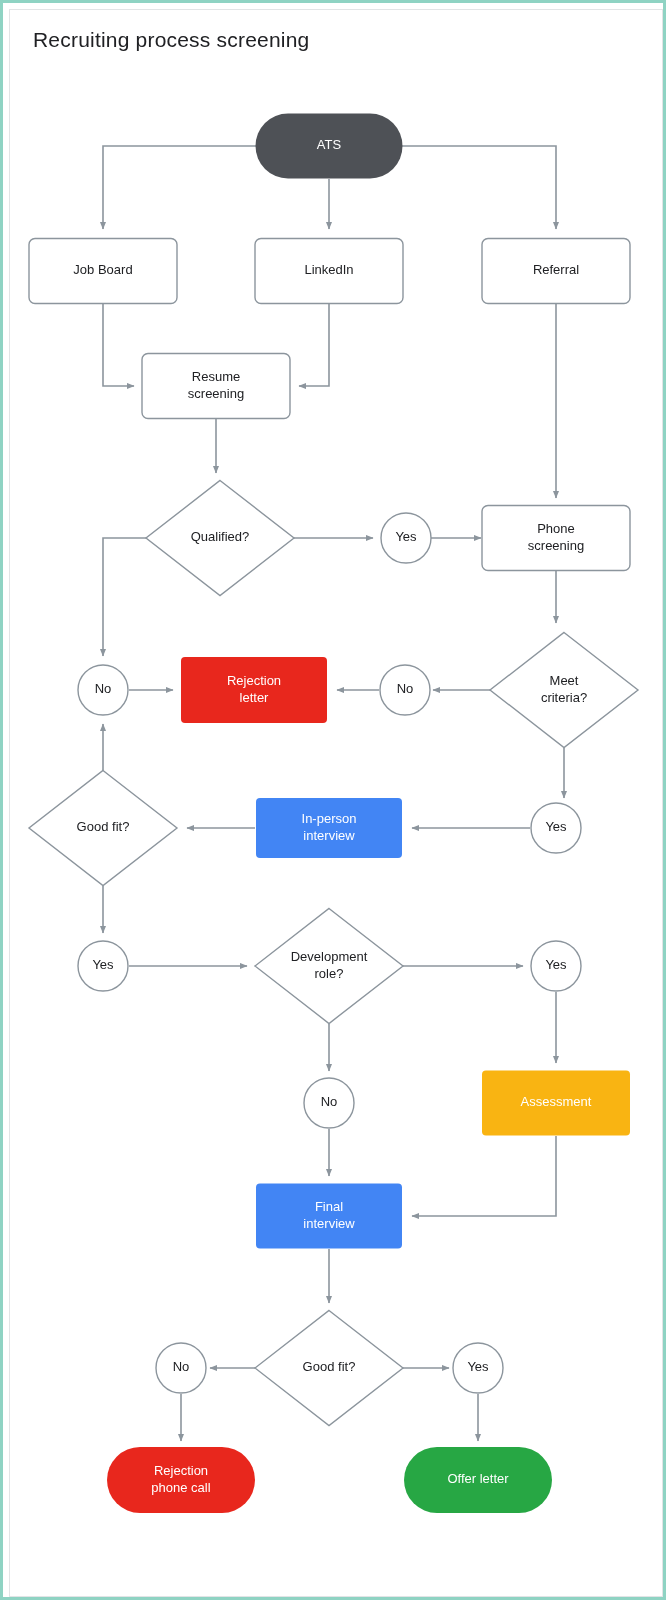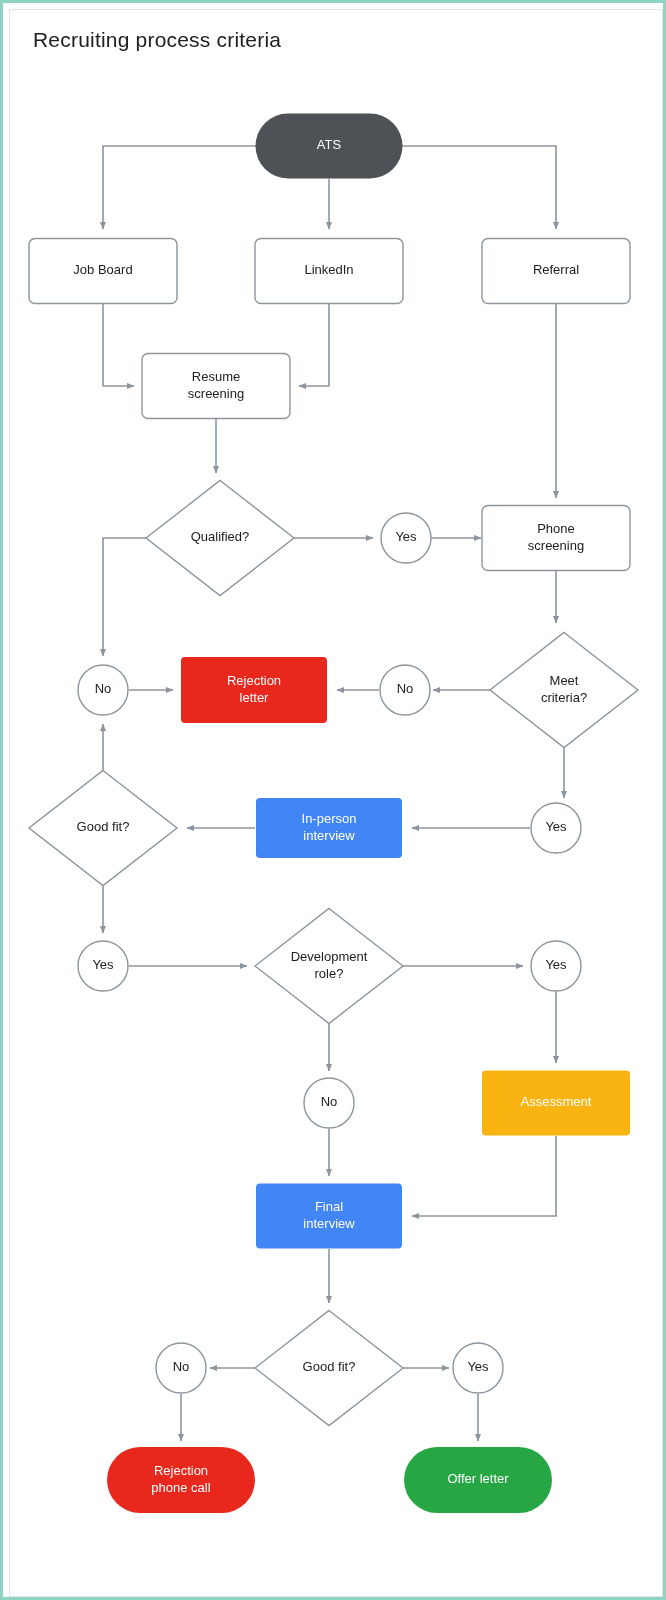--- a/index.html
+++ b/index.html
@@ -38,21 +38,21 @@
   .lbl-dark{fill:#202124;}
   .lbl-light{fill:#ffffff;}
   .edge{fill:none;stroke:#8c959d;stroke-width:1.6;}
 </style>
 </head>
 <body>
 
 <div id="frame-outer">
   <div id="frame-inner"></div>
 
-  <div id="page-title">Recruiting process criteria</div>
+  <div id="page-title">Recruiting process screening</div>
 
   <svg id="canvas" width="666" height="1600" viewBox="0 0 666 1600">
     <defs>
       <marker id="arrow" markerWidth="9" markerHeight="9" refX="7.4" refY="3.2" orient="auto" markerUnits="userSpaceOnUse">
         <path d="M0,0 L8,3.2 L0,6.4 z" fill="#8c959d"></path>
       </marker>
     </defs>
 
     <g id="edges-layer">
 

